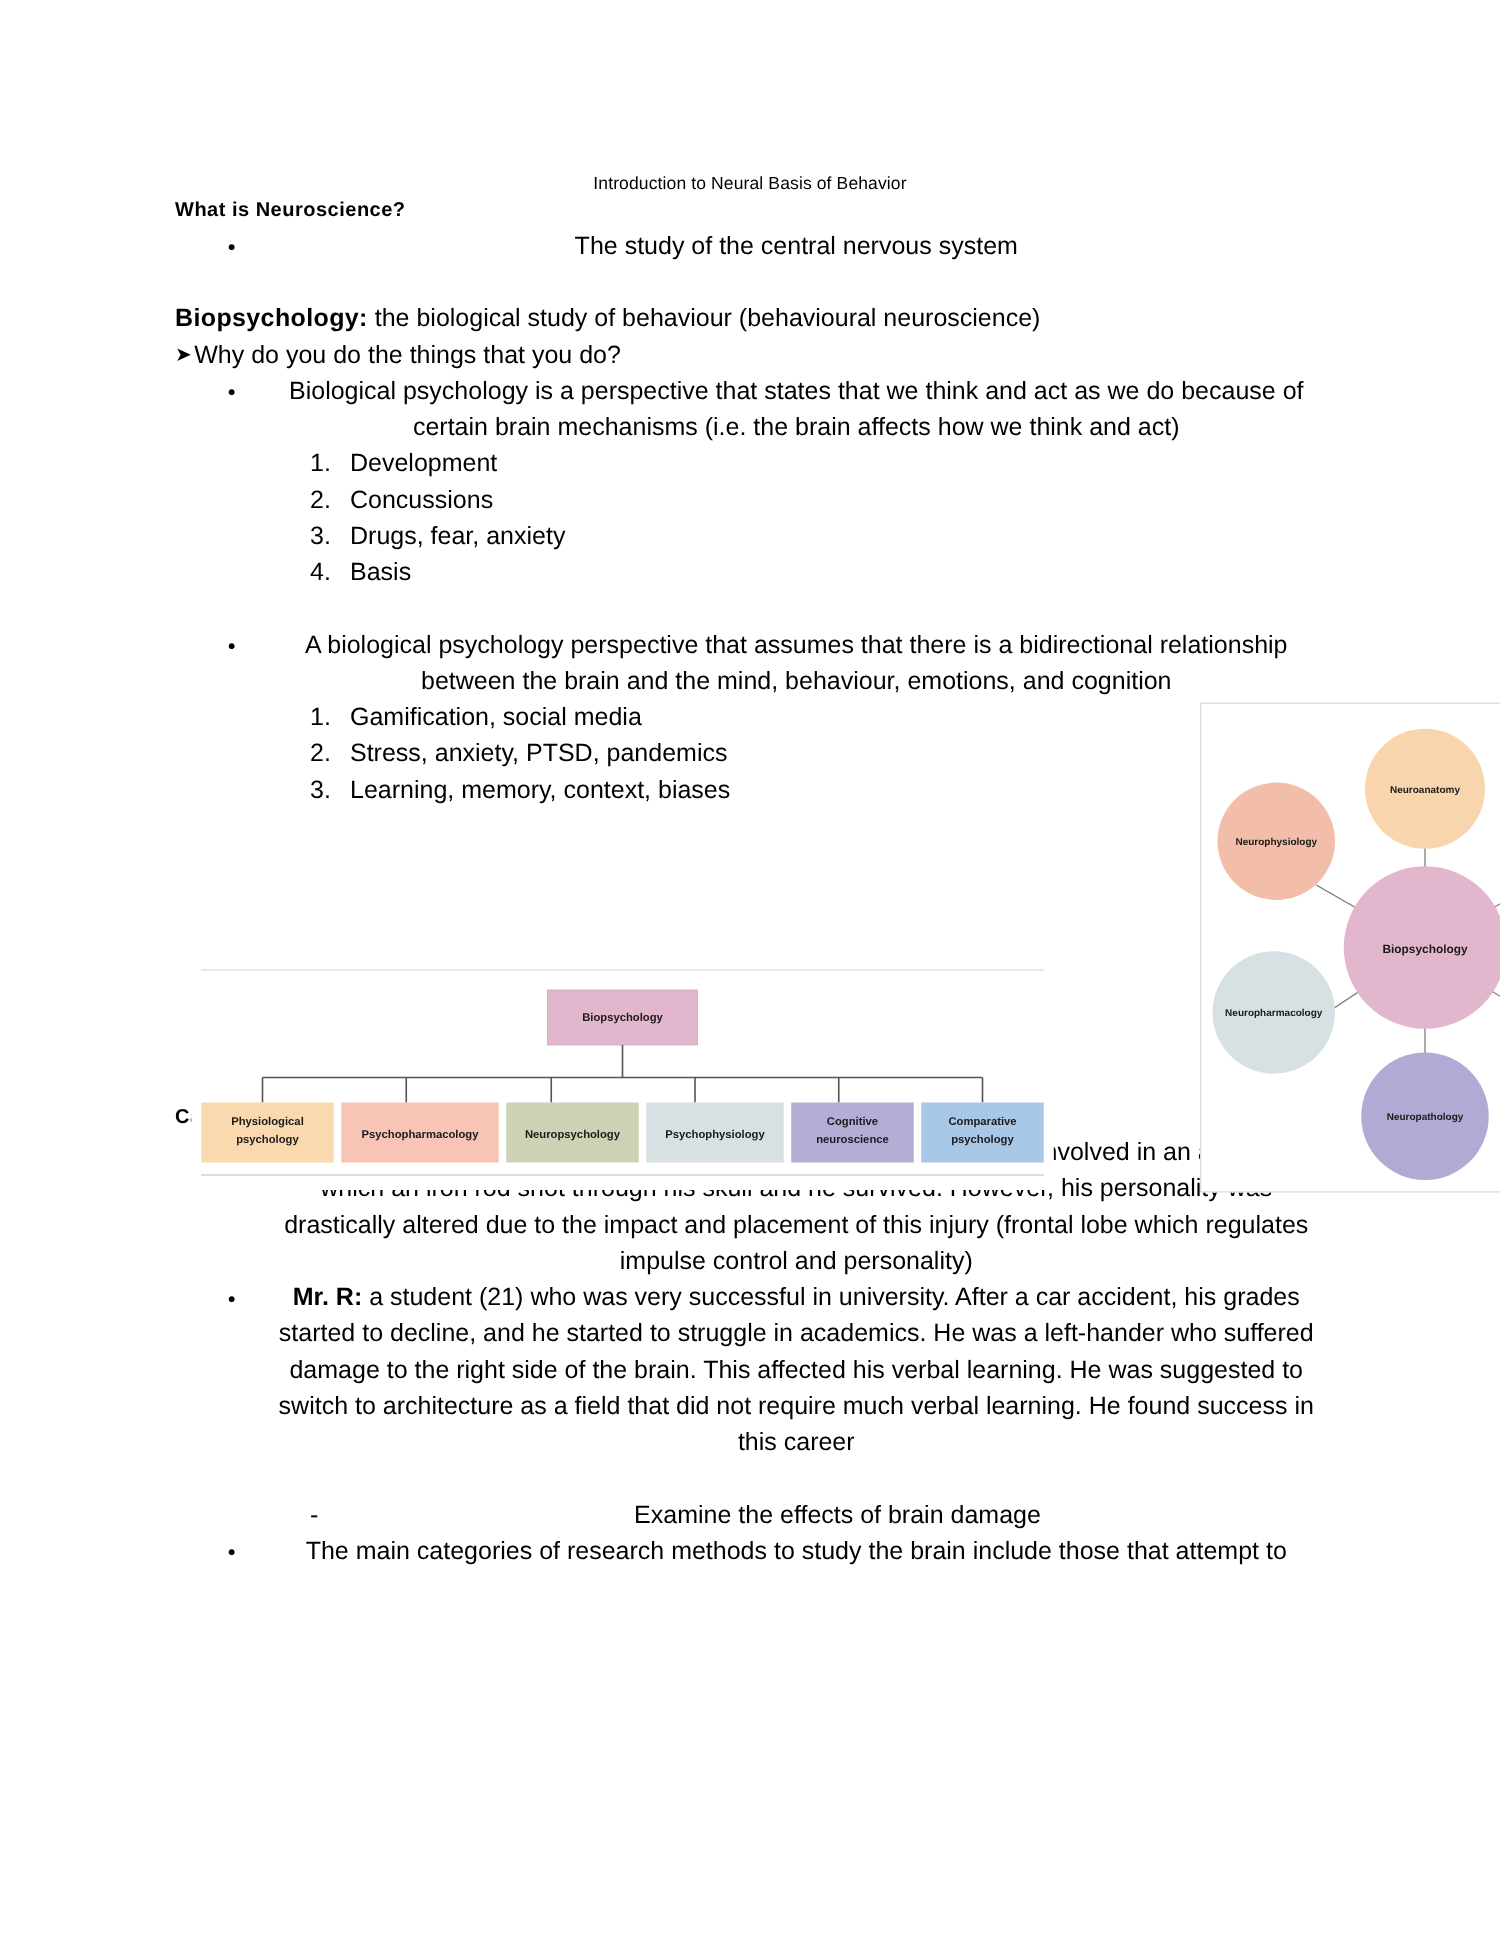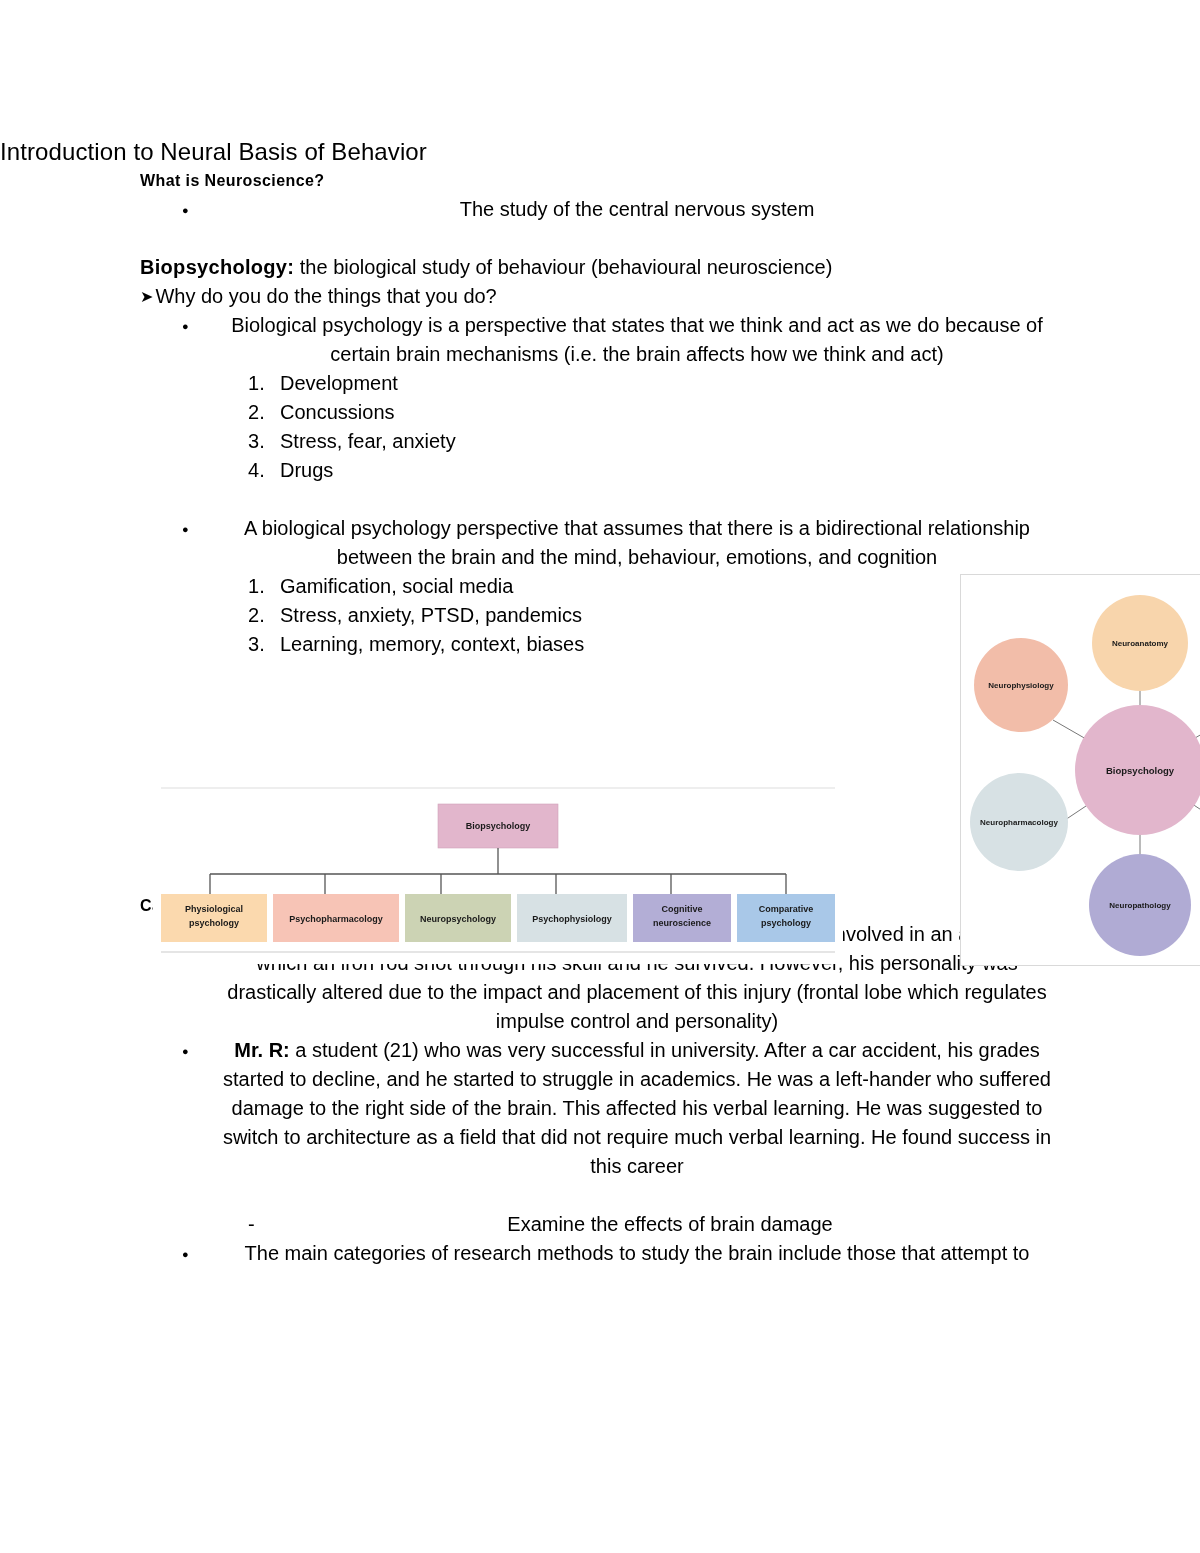--- a/index.html
+++ b/index.html
@@ -16,22 +16,22 @@
     overflow: hidden;
   }
   .page {
     position: relative;
     width: 1200px;
     height: 1553px;
     padding: 0;
     box-sizing: border-box;
   }
   .doc-title {
-    text-align: left;
-    font-size: 24px;
+    text-align: center;
+    font-size: 14px;
     padding-top: 138px;
     letter-spacing: 0.1px;
   }
   .content {
     position: relative;
     margin: 0 140px 0 140px;
     font-size: 20px;
     line-height: 29px;
   }
   h2.section-head {
@@ -153,22 +153,22 @@
     <div class="arrow-line">
       <span class="arrow-glyph">➤</span><span>Why do you do the things that you do?</span>
     </div>
 
     <ul class="bullets">
       <li>Biological psychology is a perspective that states that we think and act as we do because of certain brain mechanisms (i.e. the brain affects how we think and act)</li>
     </ul>
     <ol class="numbered">
       <li>Development</li>
       <li>Concussions</li>
-      <li>Stress, fear, anxiety</li>
-      <li>Drugs</li>
+      <li>Drugs, fear, anxiety</li>
+      <li>Basis</li>
     </ol>
 
     <div class="spacer-lg"></div>
 
     <ul class="bullets">
       <li>A biological psychology perspective that assumes that there is a bidirectional relationship between the brain and the mind, behaviour, emotions, and cognition</li>
     </ul>
     <ol class="numbered">
       <li>Gamification, social media</li>
       <li>Stress, anxiety, PTSD, pandemics</li>

